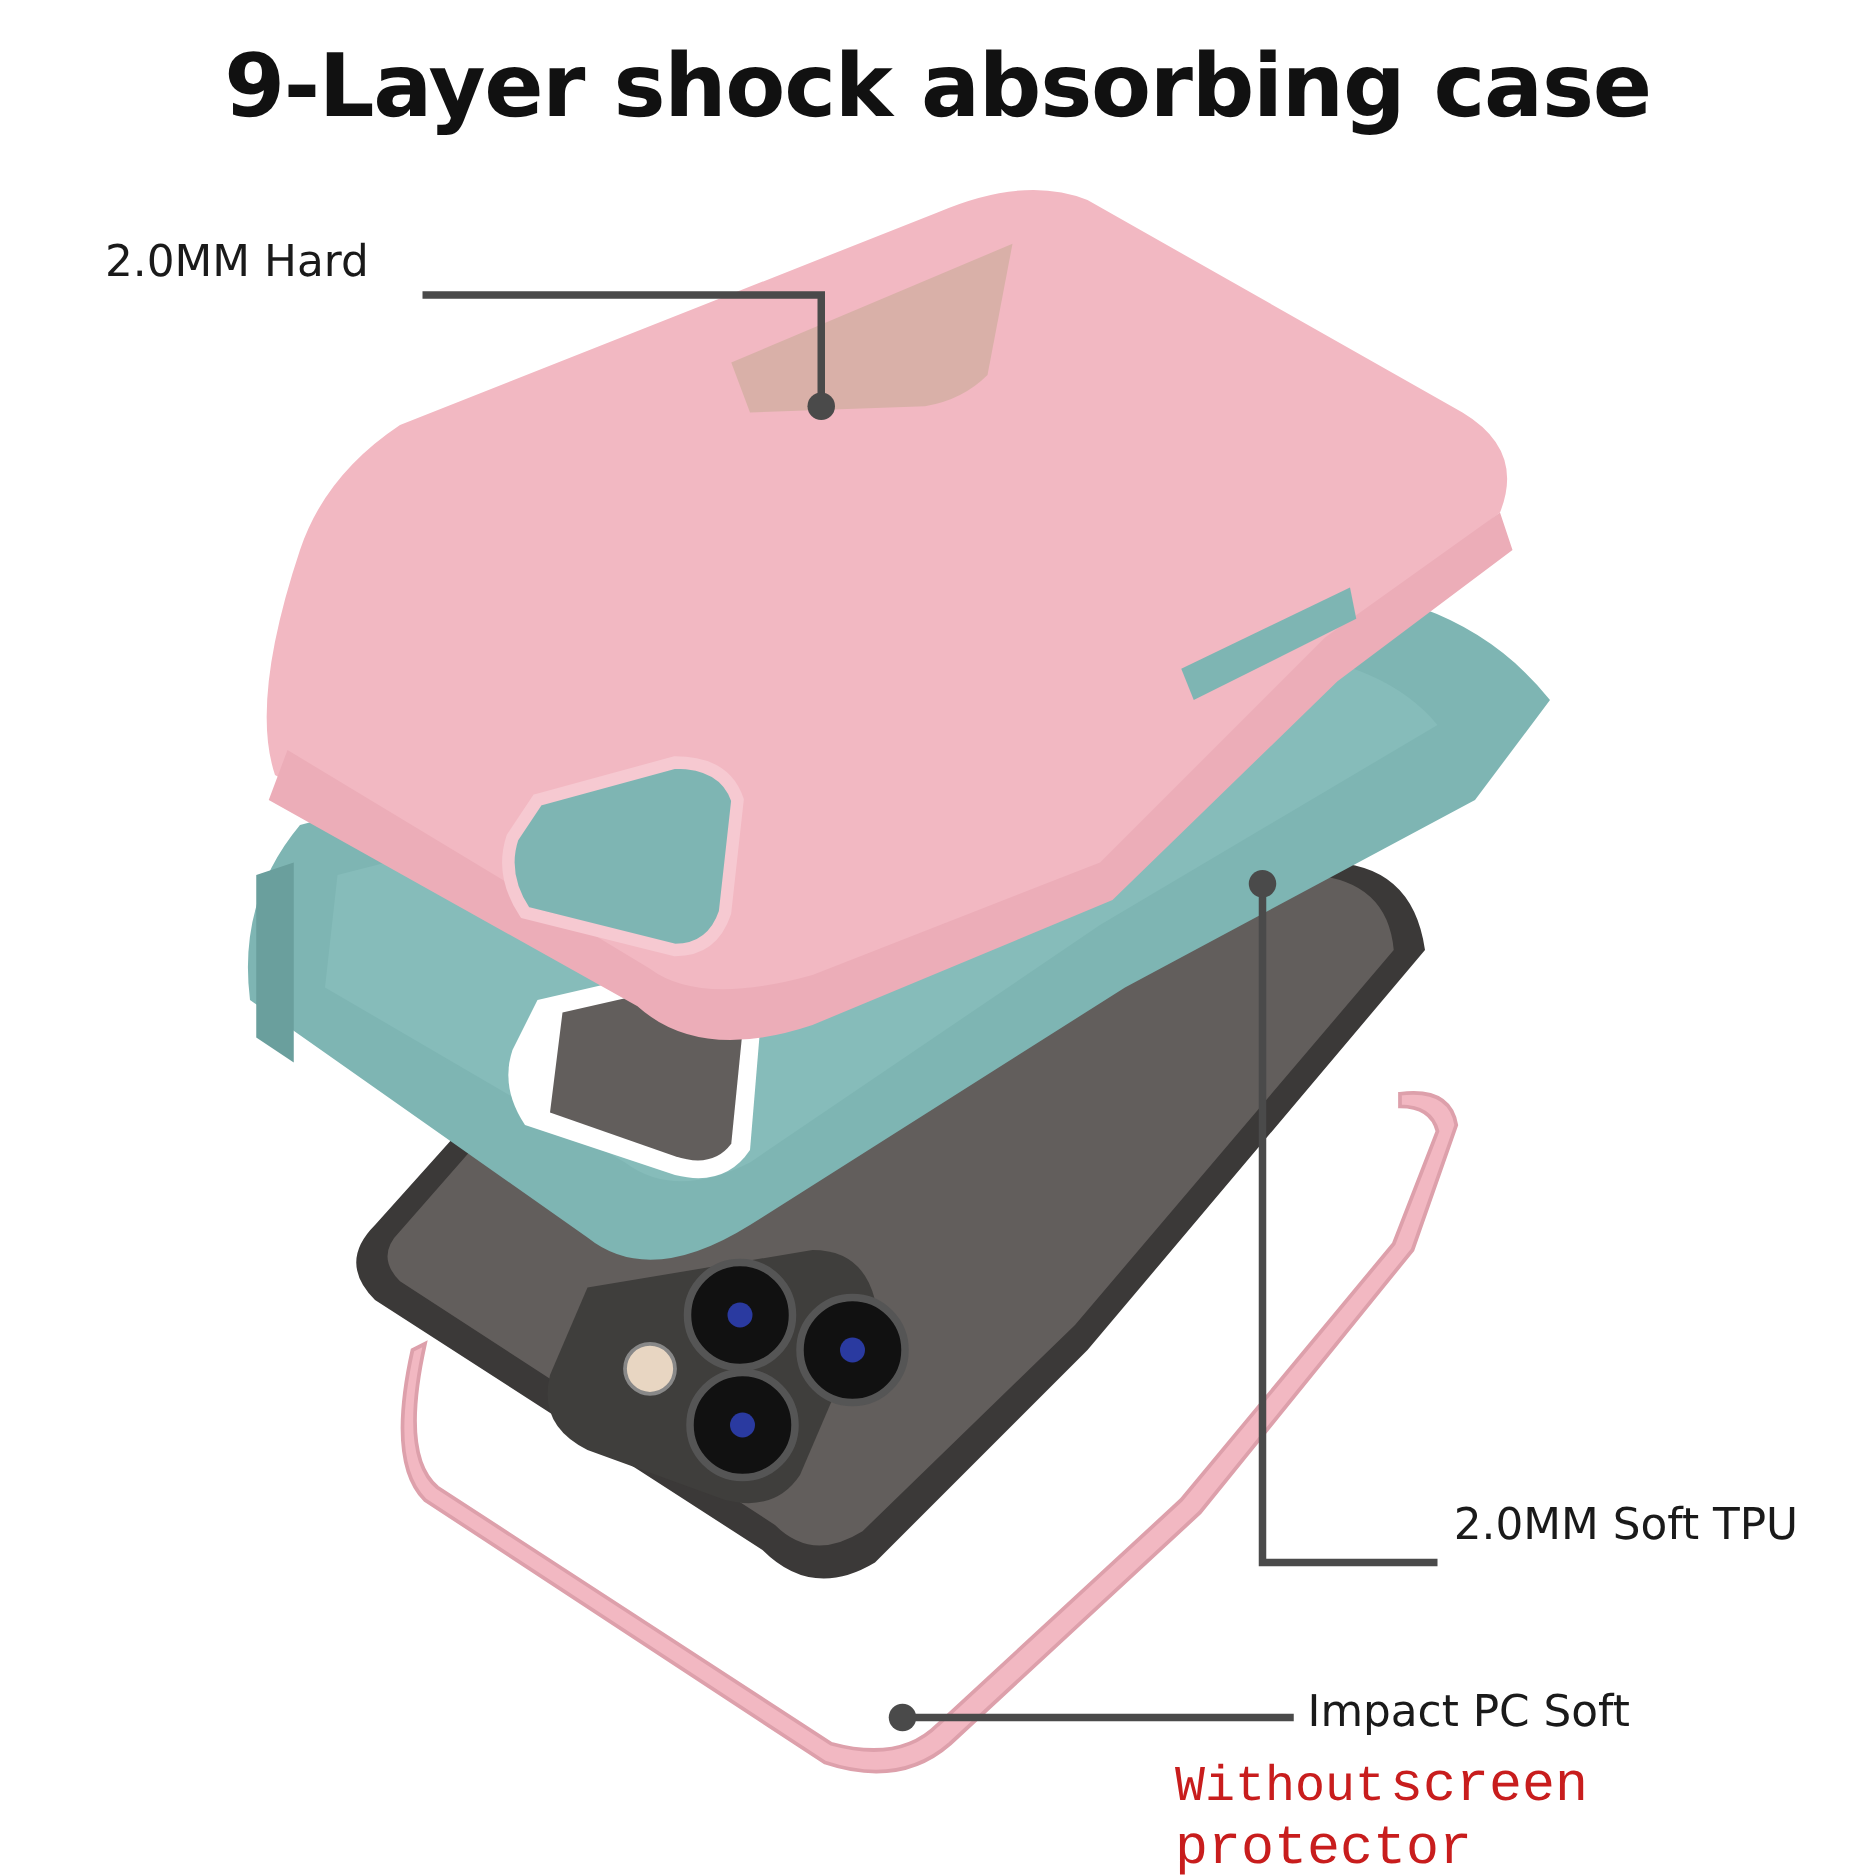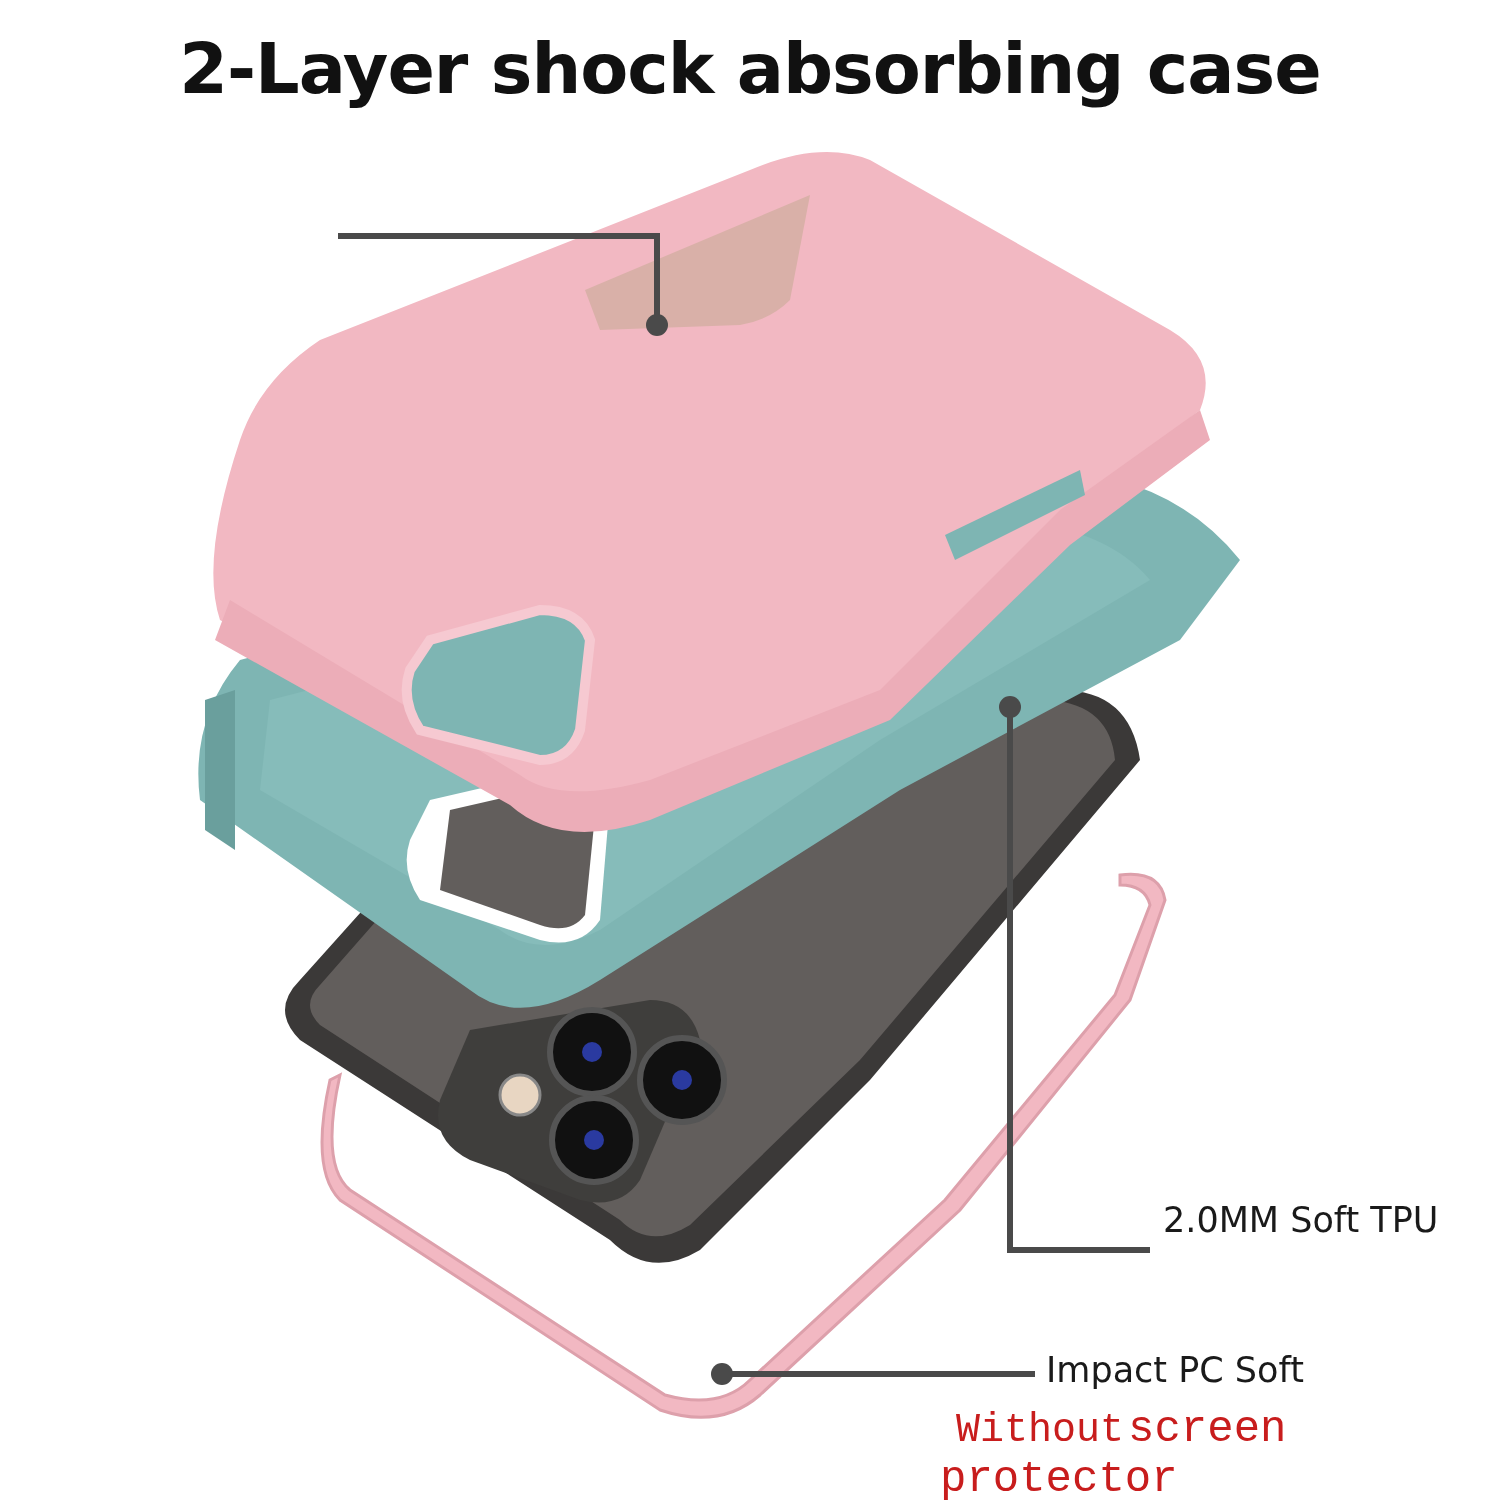--- a/index.html
+++ b/index.html
@@ -1,20 +1,20 @@
 <!DOCTYPE html>
 <html><head>
 <meta charset="utf-8">
 <style>
   html, body { margin:0; padding:0; background:#ffffff; }
   body { width:1500px; height:1500px; position:relative; overflow:hidden; font-family:"DejaVu Sans", sans-serif; }
   .title { position:absolute; left:0; top:28px; width:1500px; text-align:center; font-family:"DejaVu Sans", sans-serif; font-weight:bold; font-size:70px; color:#111; letter-spacing:-1px; }
   .label { position:absolute; font-family:"DejaVu Sans", sans-serif; font-size:35px; line-height:48px; color:#1a1a1a; }
   .warn { position:absolute; font-family:"Liberation Serif", "DejaVu Serif", serif; color:#c81d1d; }
-  .warn .big { font-size:40px; font-family:"Liberation Mono", "DejaVu Sans Mono", monospace;margin-left:16px; }
+  .warn .big { font-size:40px; font-family:"Liberation Mono", "DejaVu Sans Mono", monospace; }
   .warn .small { font-size:44px; font-family:"Liberation Mono", "DejaVu Sans Mono", monospace; }
   svg.art { position:absolute; left:0; top:0; }
 </style>
 </head>
 <body>
 
 <svg class="art" width="1500" height="1500" viewBox="0 0 1500 1500">
 
   <g>
     <path d="M560 690 L1060 690 Q1130 690 1140 760 L870 1080 L700 1250 Q650 1280 610 1240 L300 1040 Q270 1010 300 980 Z" fill="#3b3938"></path>
@@ -56,23 +56,24 @@
   <g stroke="#4a4a4a" stroke-width="6" fill="none">
     <polyline points="338,236 657,236 657,322"></polyline>
     <polyline points="1010,710 1010,1250 1150,1250"></polyline>
     <polyline points="725,1374 1035,1374"></polyline>
   </g>
   <circle cx="657" cy="325" r="11" fill="#4a4a4a"></circle>
   <circle cx="1010" cy="707" r="11" fill="#4a4a4a"></circle>
   <circle cx="722" cy="1374" r="11" fill="#4a4a4a"></circle>
 </svg>
 
-<div class="title">2-Layer shock absorbing case</div>
+<div class="title">9-Layer shock absorbing case</div>
 
 <div class="label" style="left:84px; top:186px;">
+  <div>2.0MM Hard</div>
 </div>
 
 <div class="label" style="left:1163px; top:1196px;">
   <div>2.0MM Soft TPU</div>
 </div>
 
 <div class="label" style="left:1046px; top:1346px;">
   <div>Impact PC Soft</div>
 </div>
 

